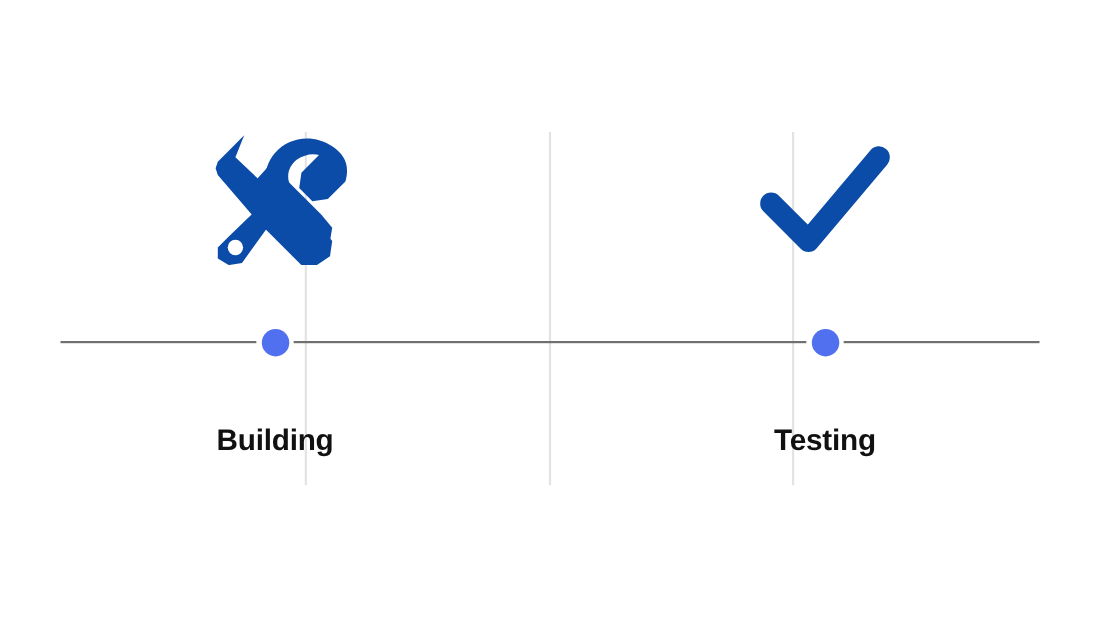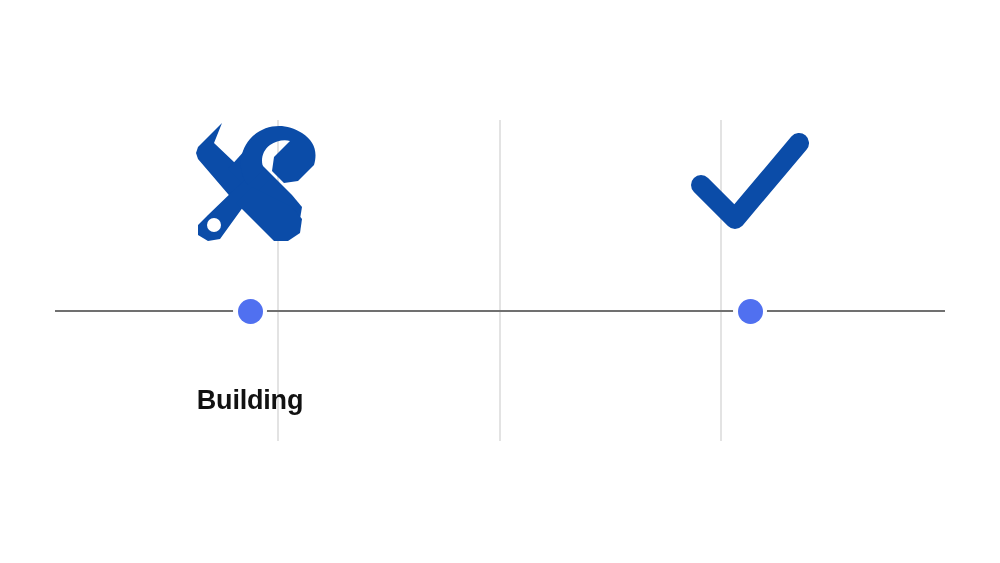--- a/index.html
+++ b/index.html
@@ -146,18 +146,19 @@
 
     <div class="step">
       <div class="icon-wrap">
         <svg width="118" height="110" viewBox="0 0 118 110" xmlns="http://www.w3.org/2000/svg">
           <path d="M10 62 L44 96 L108 20" fill="none" stroke="#0b4ca8" stroke-width="20" stroke-linecap="round" stroke-linejoin="round"></path>
         </svg>
       </div>
       <div class="node-dot">
         <span class="inner"></span>
       </div>
+      <div class="step-label">Testing</div>
     </div>
 
 
 
   </div>
 </div>
 
 </body></html>

